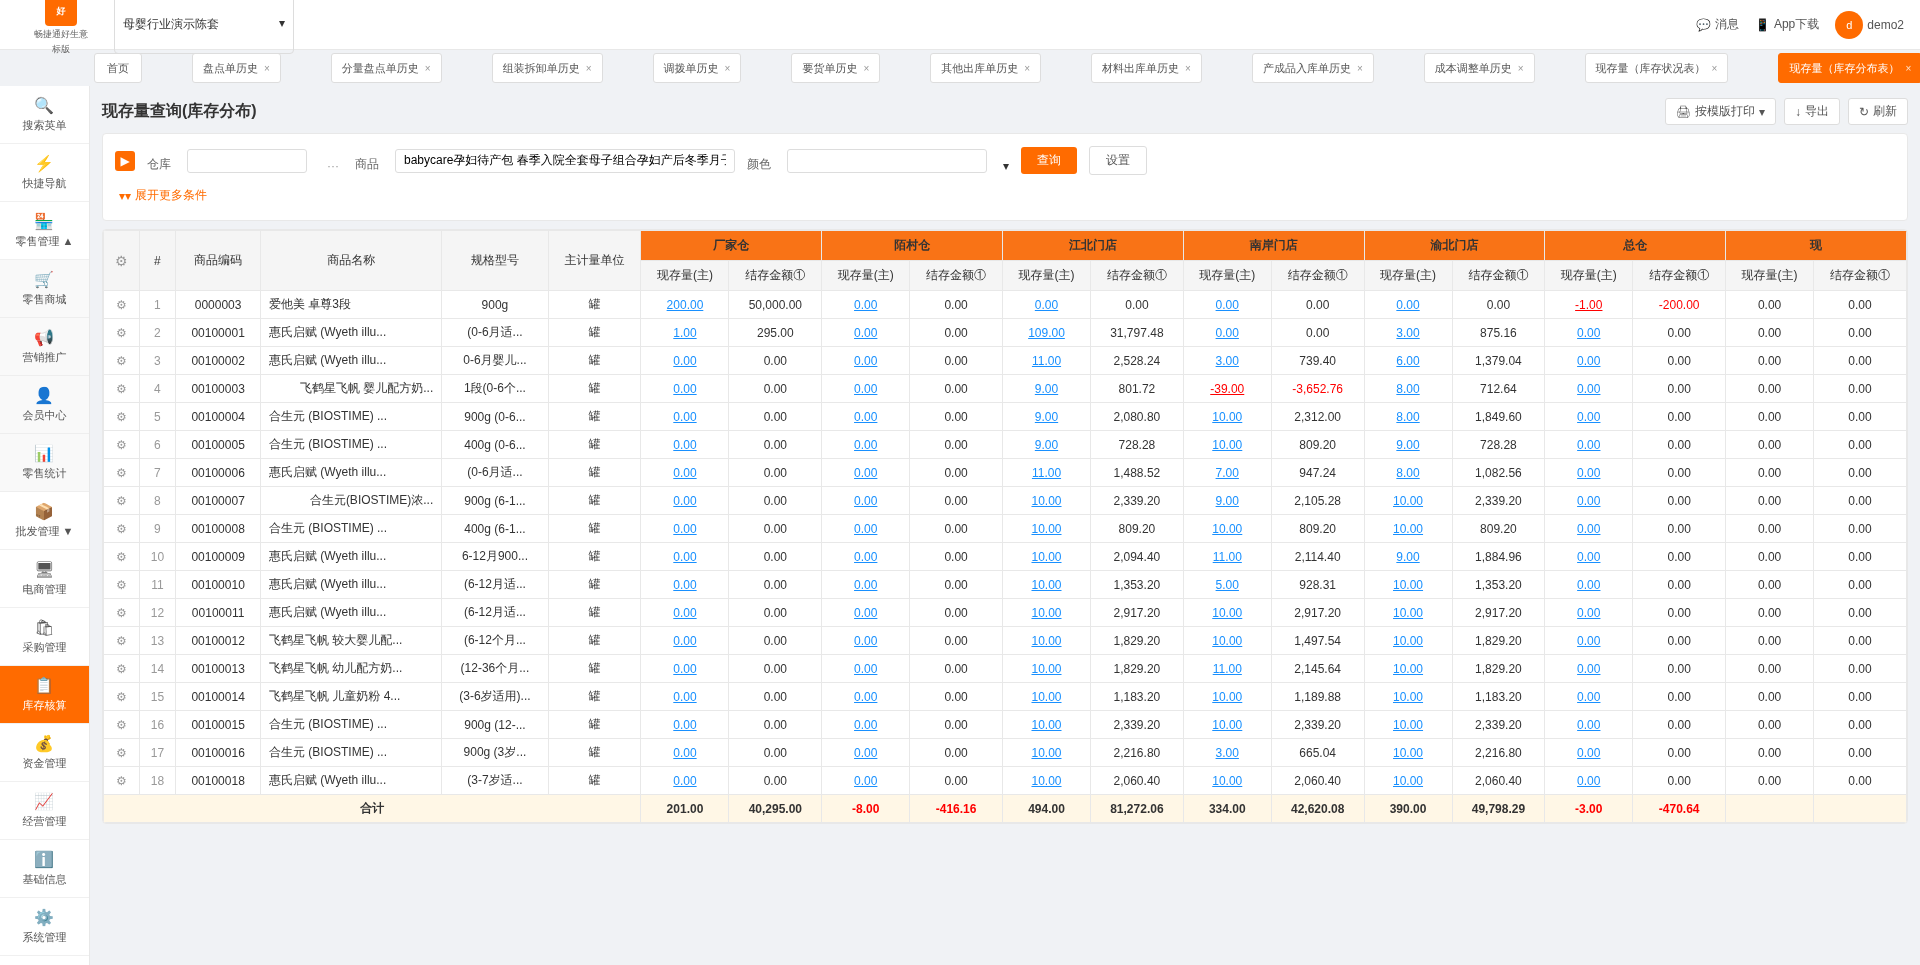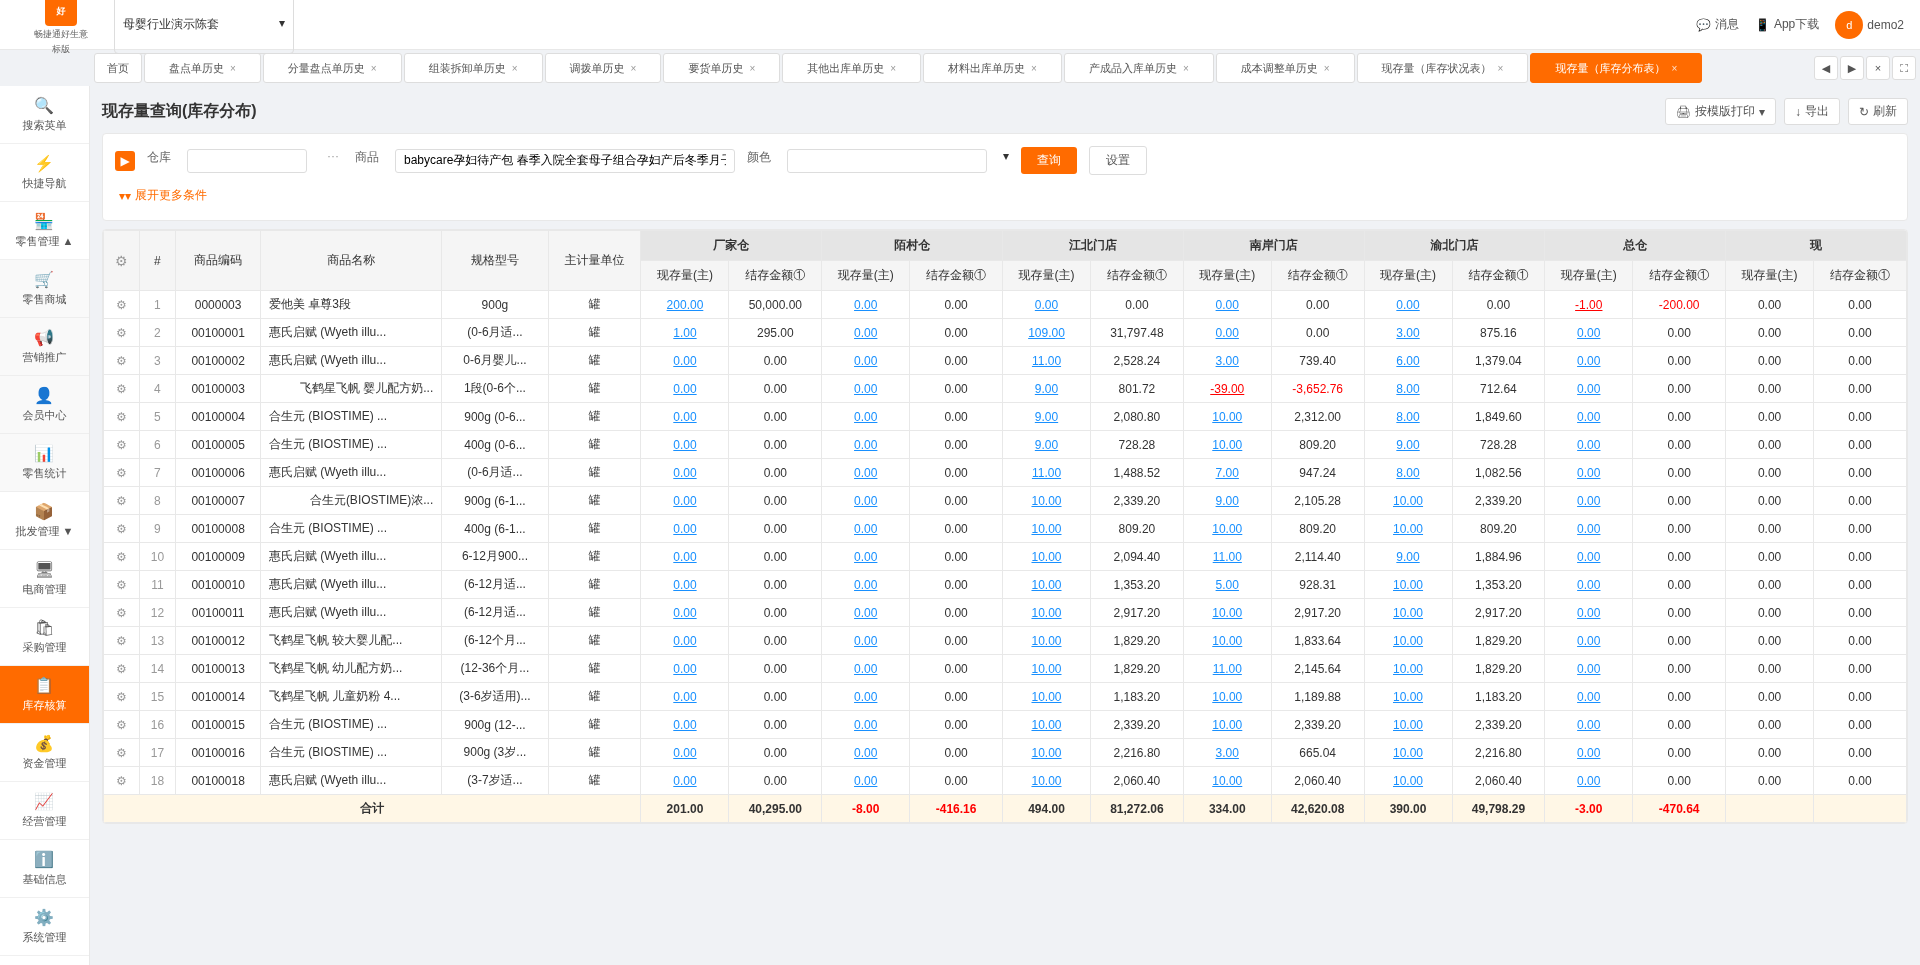--- a/index.html
+++ b/index.html
@@ -85,31 +85,32 @@
       background: #f0f2f5;
       display: flex;
       align-items: center;
       padding: 0 4px;
       z-index: 999;
       overflow: hidden;
     }
     .tab-item {
       display: flex;
       align-items: center;
-      padding: 0 24px;
+      padding: 0 10px;
       height: 30px;
       background: #fff;
       border: 1px solid #ddd;
       border-radius: 3px;
       margin-right: 2px;
       cursor: pointer;
       font-size: 11px;
       color: #555;
       white-space: nowrap;
       flex-shrink: 0;
+      margin-left: 48px;
     }
     .tab-item.active {
       background: #ff6b00;
       color: #fff;
       border-color: #ff6b00;
     }
     .tab-item .tab-close {
       margin-left: 6px;
       color: #999;
       font-size: 10px;
@@ -224,21 +225,21 @@
       border: 1px solid #e8e8e8;
     }
     .search-row {
       display: flex;
       align-items: center;
       gap: 12px;
       flex-wrap: wrap;
     }
     .search-field {
       display: flex;
-      align-items: flex-start;
+      align-items: flex-end;
       gap: 16px;
     }
     .search-label { color: #666; white-space: nowrap; font-size: 12px; }
     .search-input {
       border: 1px solid #ddd;
       border-radius: 3px;
       padding: 4px 8px;
       font-size: 12px;
       width: 120px;
       outline: none;
@@ -320,21 +321,21 @@
     thead th {
       background: #f5f5f5;
       border: 1px solid #e8e8e8;
       padding: 6px 8px;
       text-align: center;
       white-space: nowrap;
       font-weight: normal;
       color: #333;
     }
     thead th.group-header {
-      background: #e5e5e5;
+      background: #f97316;
       font-weight: bold;
     }
     tbody td {
       border: 1px solid #e8e8e8;
       padding: 5px 8px;
       text-align: center;
       white-space: nowrap;
     }
     tbody tr.last-row { background: #fff7e6; font-weight: bold; }
     .num-link { color: #1890ff; text-decoration: underline; cursor: pointer; }
@@ -828,21 +829,21 @@
     <td style="text-align:left">飞鹤星飞帆 较大婴儿配...</td>
     <td>(6-12个月...</td>
     <td>罐</td>
     <td><span class="num-link">0.00</span></td>
     <td>0.00</td>
     <td><span class="num-link">0.00</span></td>
     <td>0.00</td>
     <td><span class="num-link">10.00</span></td>
     <td>1,829.20</td>
     <td><span class="num-link">10.00</span></td>
-    <td>1,833.64</td>
+    <td>1,497.54</td>
     <td><span class="num-link">10.00</span></td>
     <td>1,829.20</td>
     <td><span class="num-link">0.00</span></td>
     <td>0.00</td>
     <td>0.00</td>
     <td>0.00</td>
   </tr>
           <tr>
     <td><span style="color:#999;cursor:pointer">⚙</span></td>
     <td class="row-index">14</td>

